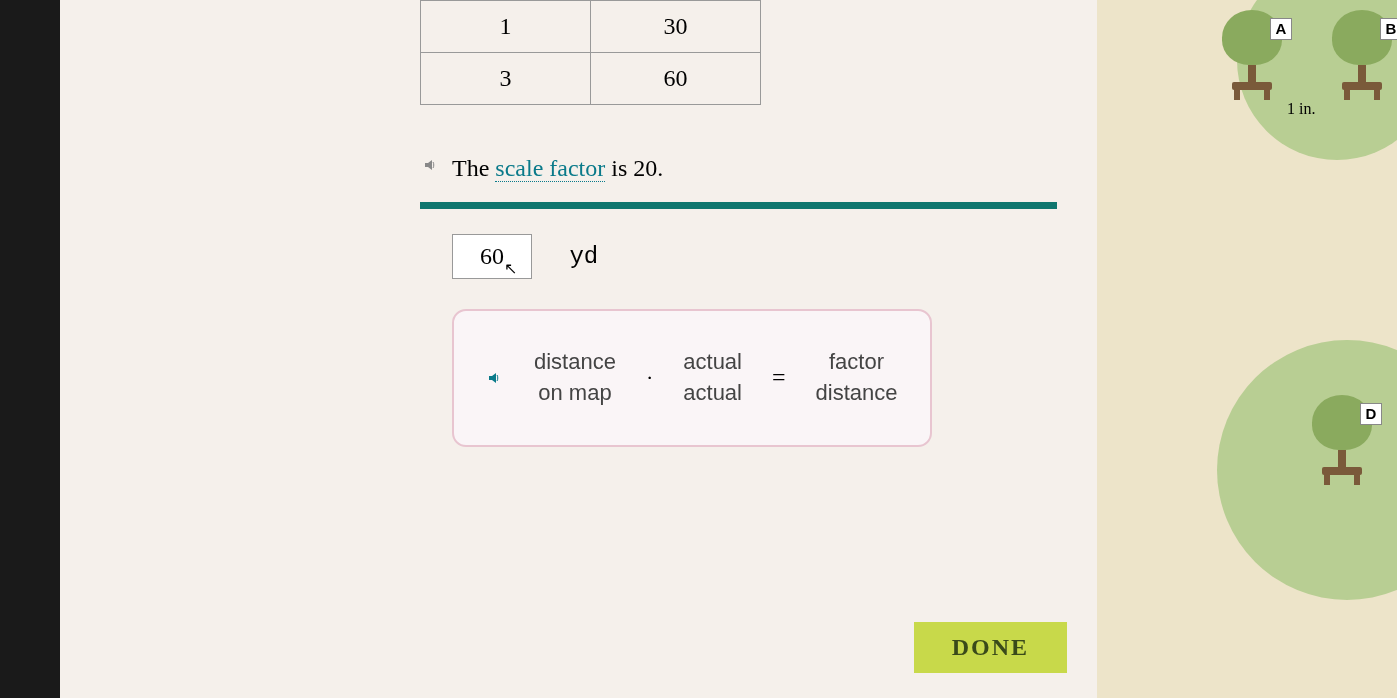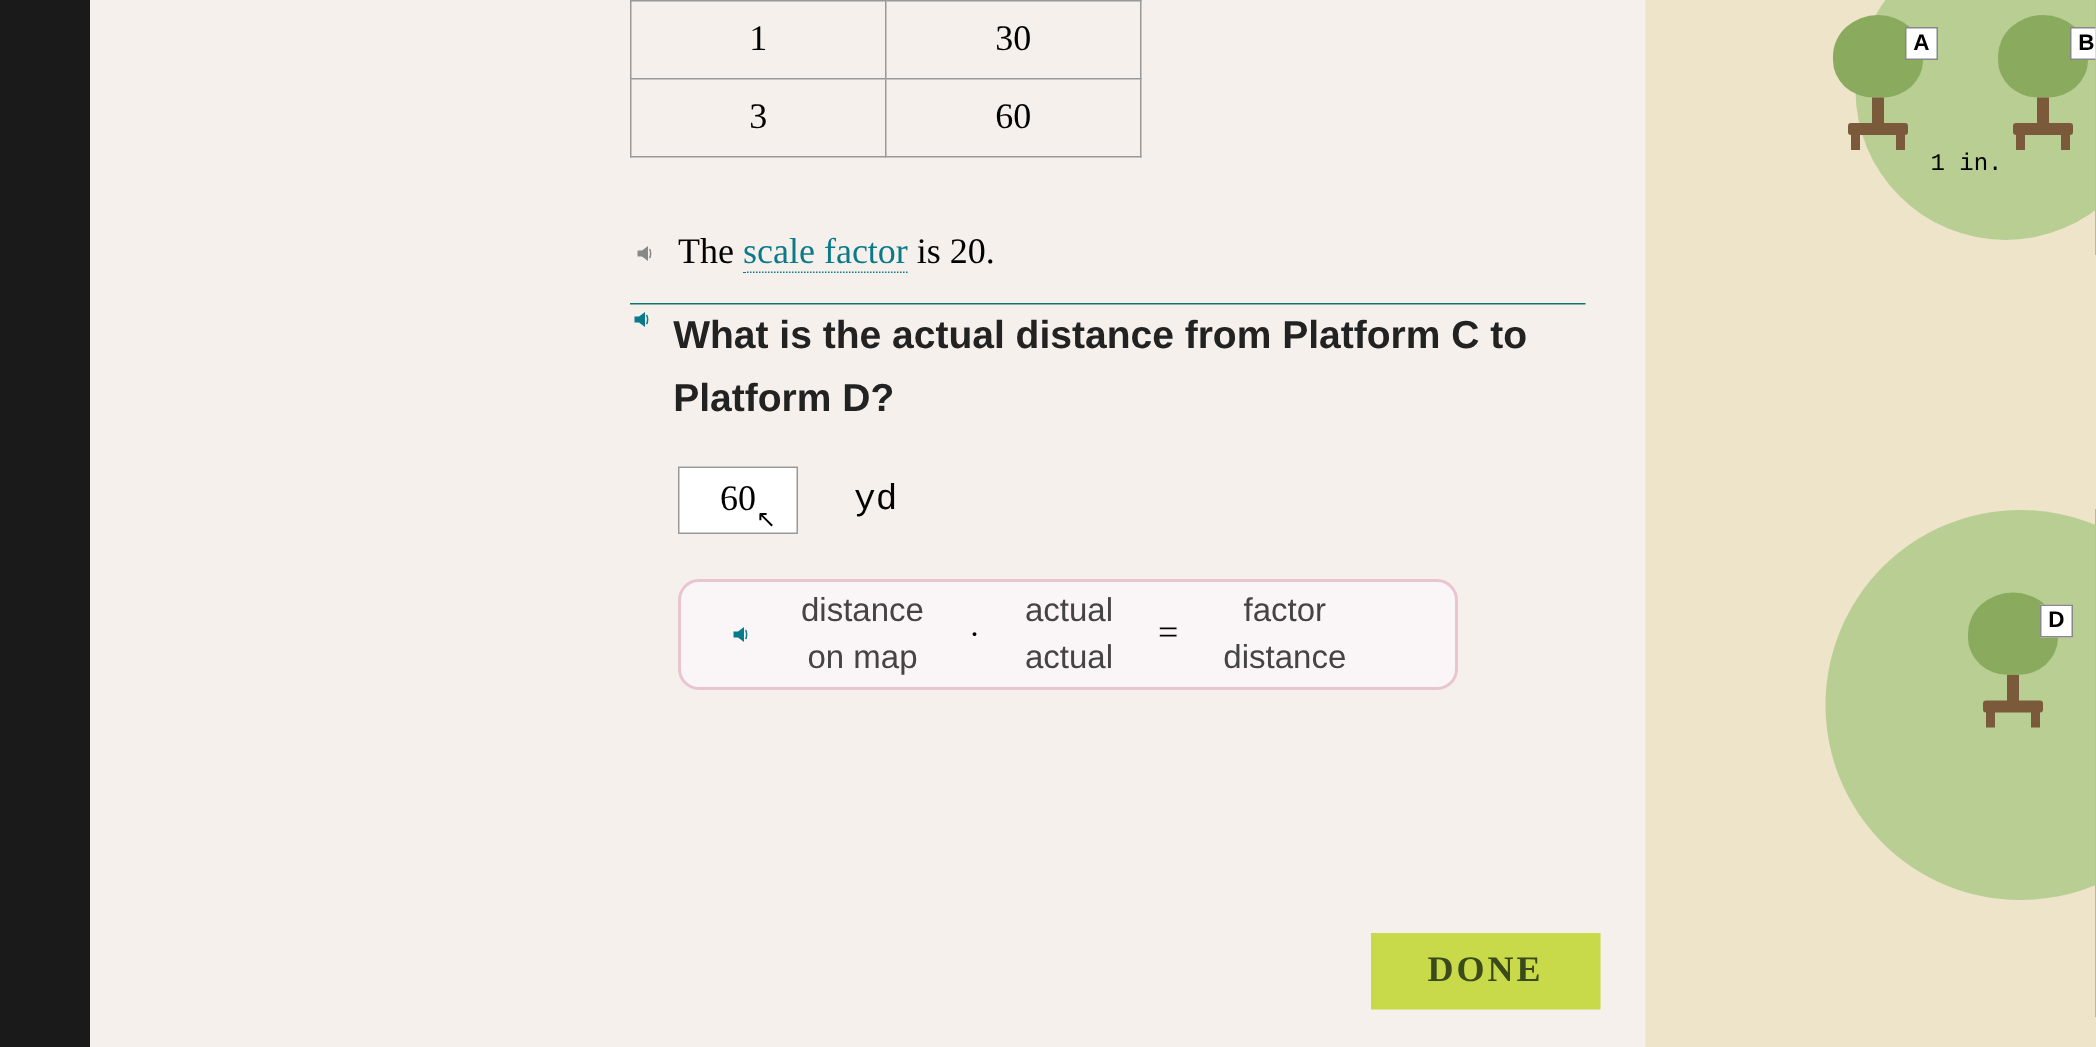--- a/index.html
+++ b/index.html
@@ -2,41 +2,41 @@
 <html><head>
 <meta charset="utf-8">
 <style>
 *{box-sizing:border-box;margin:0;padding:0}
 body{width:1397px;height:698px;background:#2a2a2a;font-family:Georgia,serif;position:relative;overflow:hidden}
 .left-panel{position:absolute;left:0;top:0;width:60px;height:100%;background:#1a1a1a}
 .main-area{position:absolute;left:60px;top:0;right:0;height:100%;background:#f5f0eb;display:flex}
 .content{flex:1;padding:0 40px 20px 360px;position:relative}
 .table{border-collapse:collapse;margin-bottom:50px}
 .table td{border:1px solid #999;padding:12px 0;width:170px;text-align:center;font-size:24px;font-family:Georgia,serif}
-.scale-line{display:flex;align-items:center;gap:12px;font-size:24px;padding-bottom:20px;border-bottom:1px solid #0f766e;}
+.scale-line{display:flex;gap:12px;font-size:24px;padding-bottom:20px;border-bottom:7px solid #0f766e;margin-bottom:25px}
 .audio-icon{width:20px;height:20px;display:flex;align-items:center;justify-content:center;color:#888;cursor:pointer}
 .audio-icon.active{color:#0a7a8a}
 .link{color:#0a7a8a;border-bottom:1px dotted #0a7a8a;cursor:pointer}
 .question{display:flex;align-items:flex-start;gap:12px;margin-bottom:25px}
 .question-text{font-size:26px;font-weight:bold;font-family:'Segoe UI',Arial,sans-serif;line-height:1.6;color:#222}
 .input-row{display:flex;align-items:center;gap:12px;margin-left:32px;margin-bottom:30px}
 .input-box{width:80px;height:45px;border:1px solid #999;background:#fff;font-size:24px;text-align:center;font-family:Georgia,serif}
 .unit{font-size:24px;font-family:Liberation Mono, monospace}
-.formula-box{margin-left:32px;border:2px solid #e8c5d0;border-radius:14px;padding:4px 30px;display:flex;align-items:center;gap:30px;width:520px;background:#faf5f7}
+.formula-box{margin-left:32px;border:2px solid #e8c5d0;border-radius:14px;padding:36px 30px;display:flex;align-items:center;gap:30px;width:480px;background:#faf5f7}
 .formula-term{text-align:center;font-size:22px;font-family:'Segoe UI',Arial,sans-serif;color:#444;line-height:1.4}
 .dot{font-size:22px}
 .eq{font-size:24px}
 .map-panel{width:300px;background:#ede4c9;position:relative}
 .tree{position:absolute;width:70px;height:90px}
 .canopy{width:60px;height:55px;background:#8aaa5e;border-radius:50% 50% 45% 45%;position:absolute;top:0;left:5px}
 .trunk{width:8px;height:20px;background:#7a5a3a;position:absolute;bottom:15px;left:31px}
 .base{width:40px;height:8px;background:#7a5a3a;position:absolute;bottom:10px;left:15px;border-radius:2px}
 .foot{width:6px;height:12px;background:#7a5a3a;position:absolute;bottom:0}
 .label{position:absolute;width:22px;height:22px;background:#fff;border:1px solid #888;font-size:15px;font-weight:bold;text-align:center;line-height:20px;top:8px;right:-5px;font-family:Arial}
-.dist-label{position:absolute;font-size:16px;font-family:Liberation Mono, monospace}
+.dist-label{position:absolute;font-size:16px;font-family:Liberation Serif, serif}
 .green-patch{position:absolute;background:#b8ce93;border-radius:50%}
 .done-btn{position:absolute;bottom:25px;right:330px;background:#c8d94a;padding:12px 38px;font-size:24px;font-weight:bold;color:#3a4a1a;cursor:pointer;font-family:Liberation Serif, serif;letter-spacing:2px}
 .cursor{position:absolute;font-size:16px}
 </style>
 </head>
 <body>
 
 <div class="left-panel"></div>
 <div class="main-area">
   <div class="content">
@@ -58,29 +58,20 @@
         <svg width="16" height="16" viewBox="0 0 16 16">
             <path d="M3 6v4h3l4 3V3L6 6H3z" fill="currentColor"></path>
             <path d="M11 5c1 1 1 5 0 6" stroke="currentColor" fill="none"></path>
           </svg>
       </span>
       <span>
         <span>The </span><span class="link">scale factor</span><span> is 20.</span>
       </span>
     </div>
 
-    <div class="question">
-      <span class="audio-icon active">
-        <svg width="16" height="16" viewBox="0 0 16 16">
-            <path d="M3 6v4h3l4 3V3L6 6H3z" fill="currentColor"></path>
-            <path d="M11 5c1 1 1 5 0 6" stroke="currentColor" fill="none"></path>
-          </svg>
-      </span>
-      <div class="question-text">What is the actual distance from Platform C to Platform D?</div>
-    </div>
 
     <div class="input-row">
       <input class="input-box" value="60" style="">
       <span class="cursor" style="position:relative;left:-40px;top:12px">↖</span>
       <span class="unit">yd</span>
     </div>
 
     <div class="formula-box">
       <span class="audio-icon active">
         <svg width="16" height="16" viewBox="0 0 16 16">

